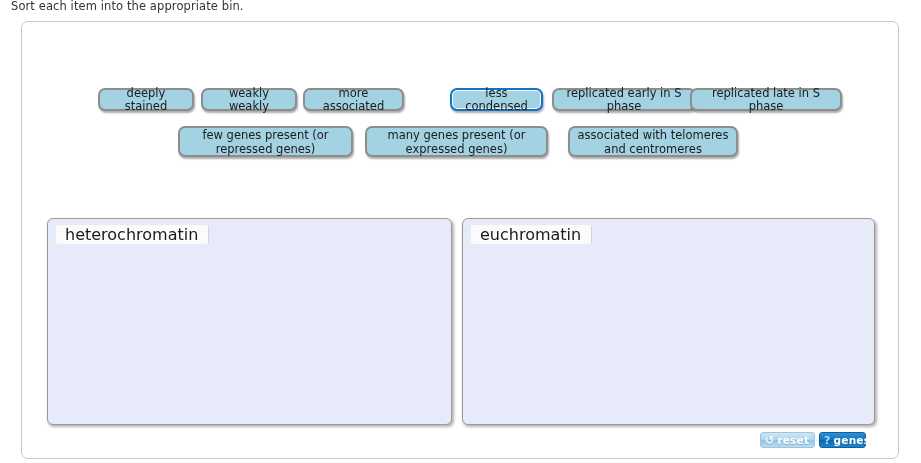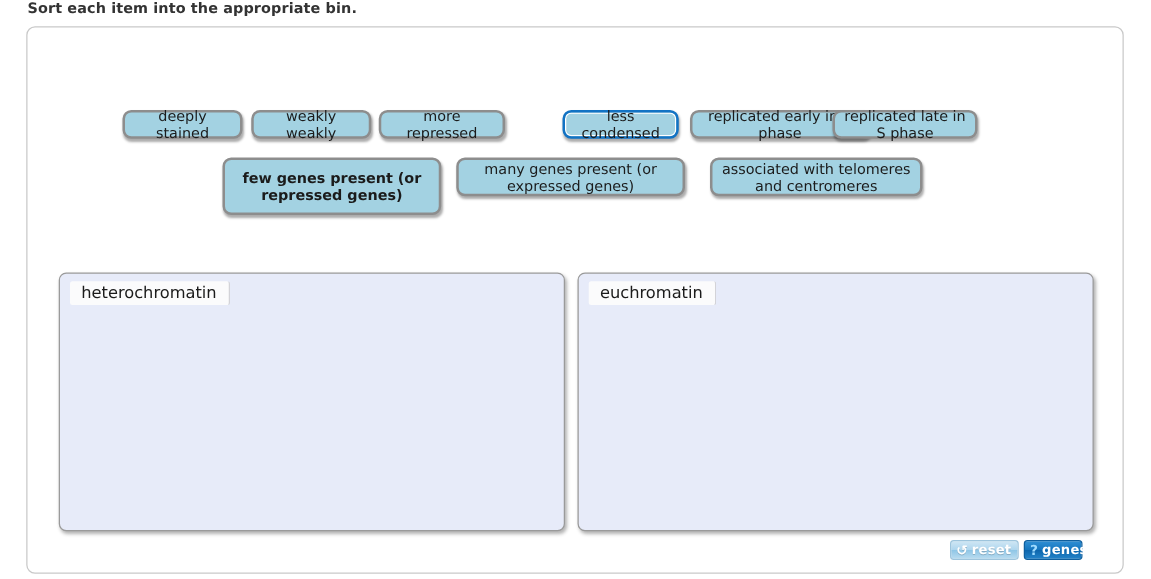--- a/index.html
+++ b/index.html
@@ -11,24 +11,24 @@
     width: 921px;
     height: 463px;
     position: relative;
     font-family: "DejaVu Sans", "Liberation Sans", sans-serif;
     overflow: hidden;
   }
 
   
   #prompt {
     position: absolute;
-    left: 22px;
+    left: 11px;
     top: -1px;
     font-size: 11.5px;
-    font-weight: bold;
+    font-weight: normal;
     color: #333333;
     letter-spacing: 0.1px;
     white-space: nowrap;
   }
 
   
   #panel {
     position: absolute;
     left: 21px;
     top: 21px;
@@ -81,21 +81,21 @@
     position: absolute;
     left: 8px;
     top: 6px;
     height: 19px;
     background: #fbfbfc;
     border-right: 1px solid #d3d3d8;
     border-radius: 2px;
     display: flex;
     align-items: center;
     padding: 0 10px 0 9px;
-    font-size: 13px;
+    font-size: 16px;
     color: #1b1b1b;
     white-space: nowrap;
   }
   .bin-drop {
     position: absolute;
     left: 0;
     right: 0;
     top: 26px;
     bottom: 0;
   }
@@ -146,36 +146,36 @@
 
   <div class="chip" style="left:76px; top:66px; width:96px; height:23px;align-items:center;">
     <span>deeply stained</span>
   </div>
 
   <div class="chip" style="left:179px; top:66px; width:96px; height:23px;">
     <span>weakly weakly</span>
   </div>
 
   <div class="chip" style="left:281px; top:66px; width:101px; height:23px;">
-    <span>more repressed</span>
+    <span>more associated</span>
   </div>
 
   <div class="chip selected" style="left:388px; top:66px; width:93px; height:23px;">
     <span>less condensed</span>
   </div>
 
   <div class="chip" style="left:488px; top:66px; width:144px; height:23px;margin-left:42px;">
     <span>replicated early in S phase</span>
   </div>
 
-  <div class="chip" style="left:644px; top:66px; width:116px; height:23px;">
+  <div class="chip" style="left:668px; top:66px; width:152px; height:23px;">
     <span>replicated late in S phase</span>
   </div>
 
-  <div class="chip two-line" style="left:156px; top:104px; width:175px; height:46px;font-weight:bold;">
+  <div class="chip two-line" style="left:156px; top:104px; width:175px; height:31px;">
     <span>few genes present (or repressed genes)</span>
   </div>
 
   <div class="chip two-line" style="left:343px; top:104px; width:183px; height:31px;">
     <span>many genes present (or expressed genes)</span>
   </div>
 
   <div class="chip two-line" style="left:546px; top:104px; width:170px; height:31px;">
     <span>associated with telomeres and centromeres</span>
   </div>

